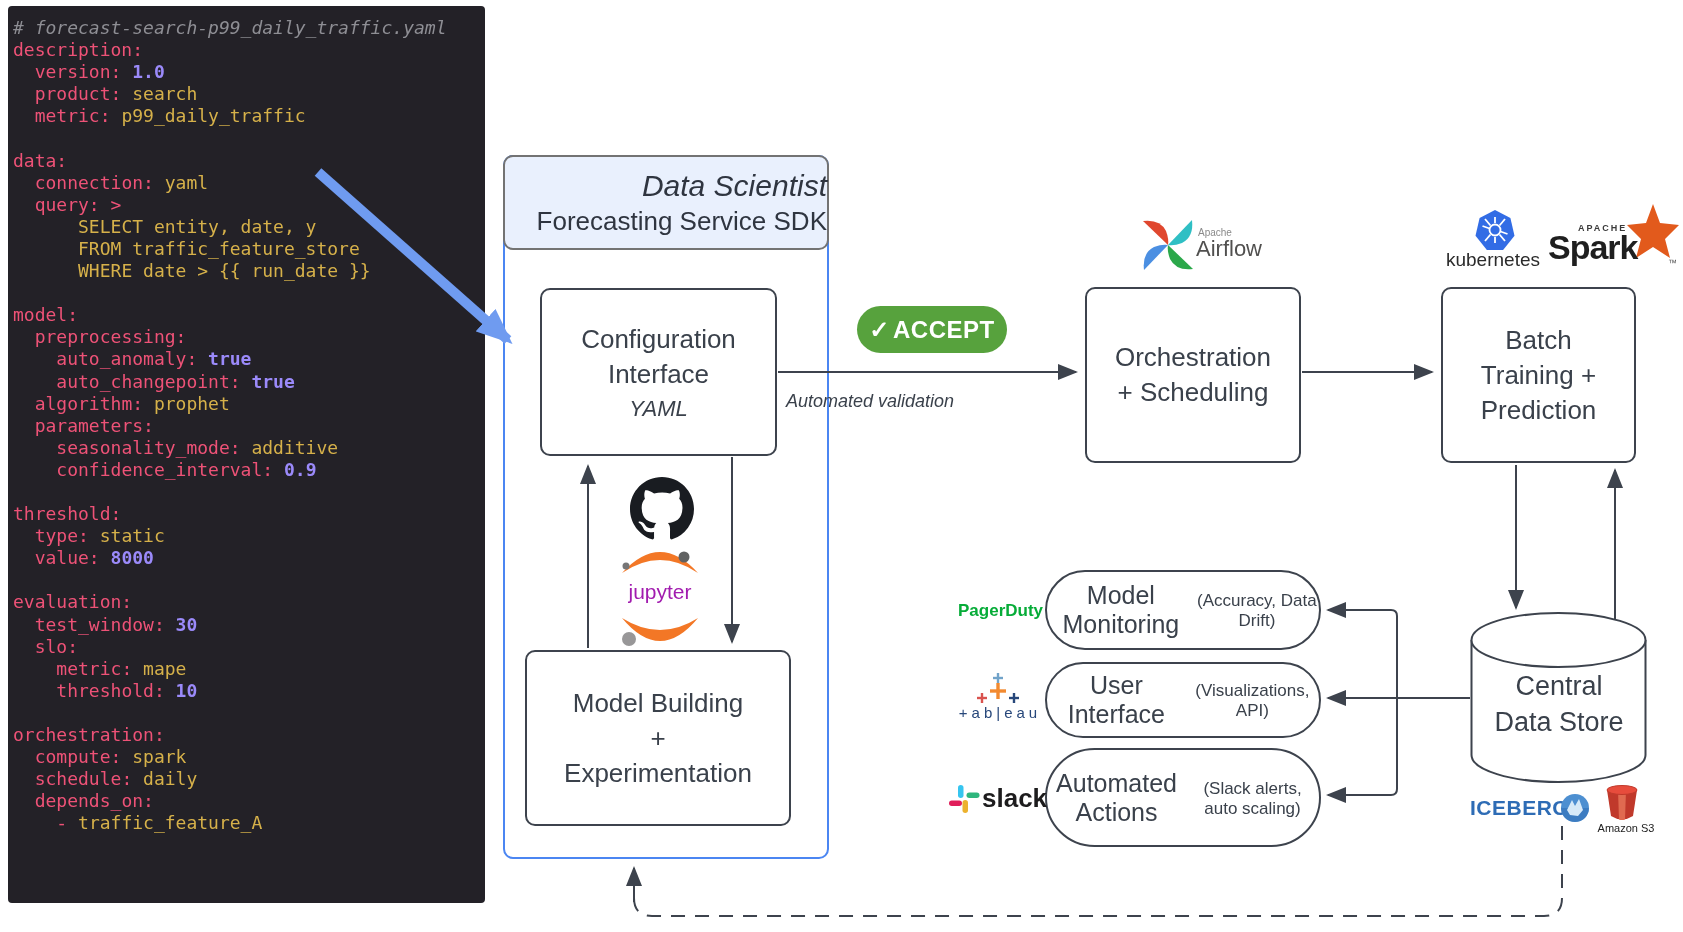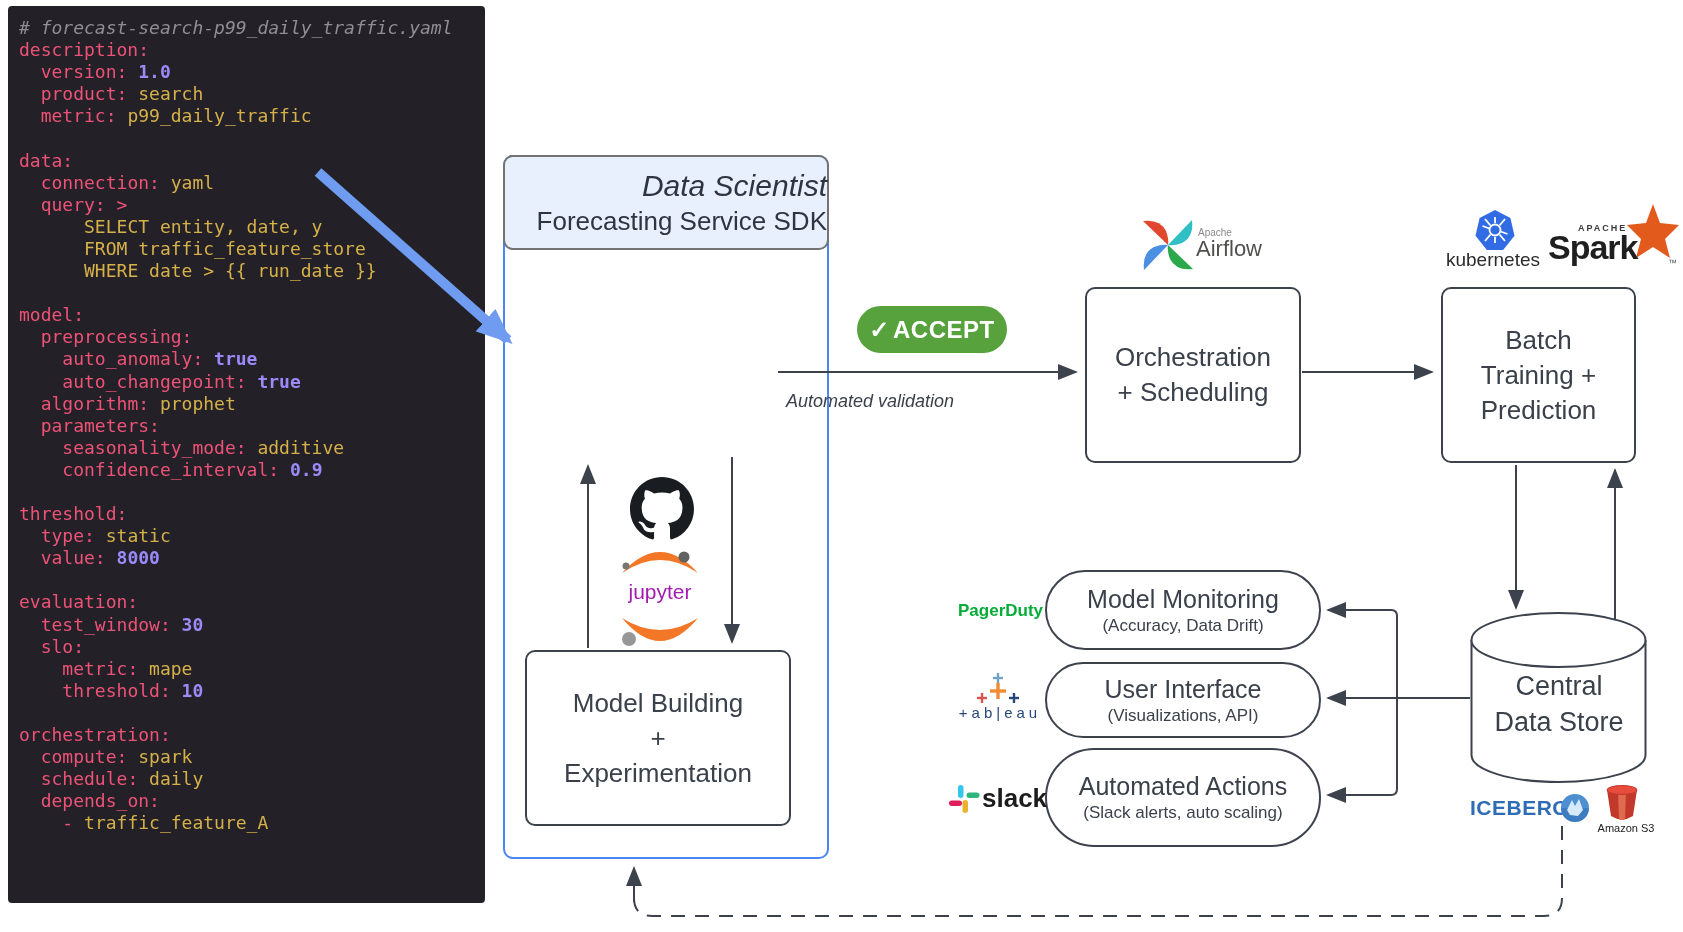--- a/index.html
+++ b/index.html
@@ -2,21 +2,21 @@
 <html><head>
 <meta charset="utf-8">
 <style>
   html,body{margin:0;padding:0;background:#ffffff;}
   #stage{position:relative;width:1683px;height:932px;background:#ffffff;overflow:hidden;
          font-family:"Liberation Sans",sans-serif;color:#3a414b;}
   .abs{position:absolute;box-sizing:border-box;}
 
   
   #yaml-panel{left:8px;top:6px;width:477px;height:897px;background:#232127;border-radius:4px;
-              padding:11px 8px 0 11px;z-index:1;}
+              padding:11px 8px 0 5px;z-index:1;}
   .yaml-line{white-space:pre;font-family:"DejaVu Sans Mono",monospace;font-size:18px;
              line-height:22.1px;min-height:22.1px;}
   .t-k{color:#ee5277;}
   .t-v{color:#d6b14a;}
   .t-n{color:#9b8afa;font-weight:bold;}
   .t-c{color:#8e8e94;font-style:italic;}
   .t-w{color:#cccccc;}
 
   
   .node{border:2px solid #3d434d;border-radius:10px;background:#fff;display:flex;
@@ -31,21 +31,21 @@
               justify-content:center;z-index:6;}
   #sdk-title{font-size:30px;font-style:italic;color:#2f3540;}
   #sdk-subtitle{font-size:26px;color:#2f3540;margin-top:3px;}
 
   #config-box{left:540px;top:288px;width:237px;height:168px;}
   #model-box{left:525px;top:650px;width:266px;height:176px;}
   #orch-box{left:1085px;top:287px;width:216px;height:176px;}
   #batch-box{left:1441px;top:287px;width:195px;height:176px;}
 
   
-  .stadium{border:2px solid #3d434d;background:#fff;display:flex;flex-direction:column;
+  .stadium{border:2px solid #3d434d;background:#fff;display:flex;flex-direction:row;
            align-items:center;justify-content:center;text-align:center;z-index:10;}
   .stadium .ttl{font-size:25px;color:#3a414b;}
   .stadium .sub{font-size:17px;color:#3a414b;margin-top:2px;}
   #stadium-monitoring{left:1045px;top:570px;width:276px;height:80px;border-radius:40px;}
   #stadium-ui{left:1045px;top:662px;width:276px;height:76px;border-radius:38px;}
   #stadium-actions{left:1045px;top:748px;width:276px;height:99px;border-radius:50px;}
 
   
   #accept-badge{left:857px;top:306px;width:150px;height:47px;border-radius:24px;background:#57A23D;
                 display:flex;align-items:center;justify-content:center;z-index:10;}
@@ -129,20 +129,25 @@
         <div class="yaml-line"><span class="t-w">    </span><span class="t-k">-</span><span class="t-w"> </span><span class="t-v">traffic_feature_A</span></div>
       </div>
   </div>
 
   <div id="sdk-box" class="abs"></div>
   <div id="sdk-header" class="abs">
     <div id="sdk-title">Data Scientist</div>
     <div id="sdk-subtitle">Forecasting Service SDK</div>
   </div>
 
+  <div id="config-box" class="abs node">
+    <div class="ttl">Configuration</div>
+    <div class="ttl">Interface</div>
+    <div class="sub">YAML</div>
+  </div>
 
   <div id="model-box" class="abs node">
     <div class="ttl">Model Building</div>
     <div class="ttl">+</div>
     <div class="ttl">Experimentation</div>
   </div>
 
   <div id="orch-box" class="abs node">
     <div class="ttl">Orchestration</div>
     <div class="ttl">+ Scheduling</div>

